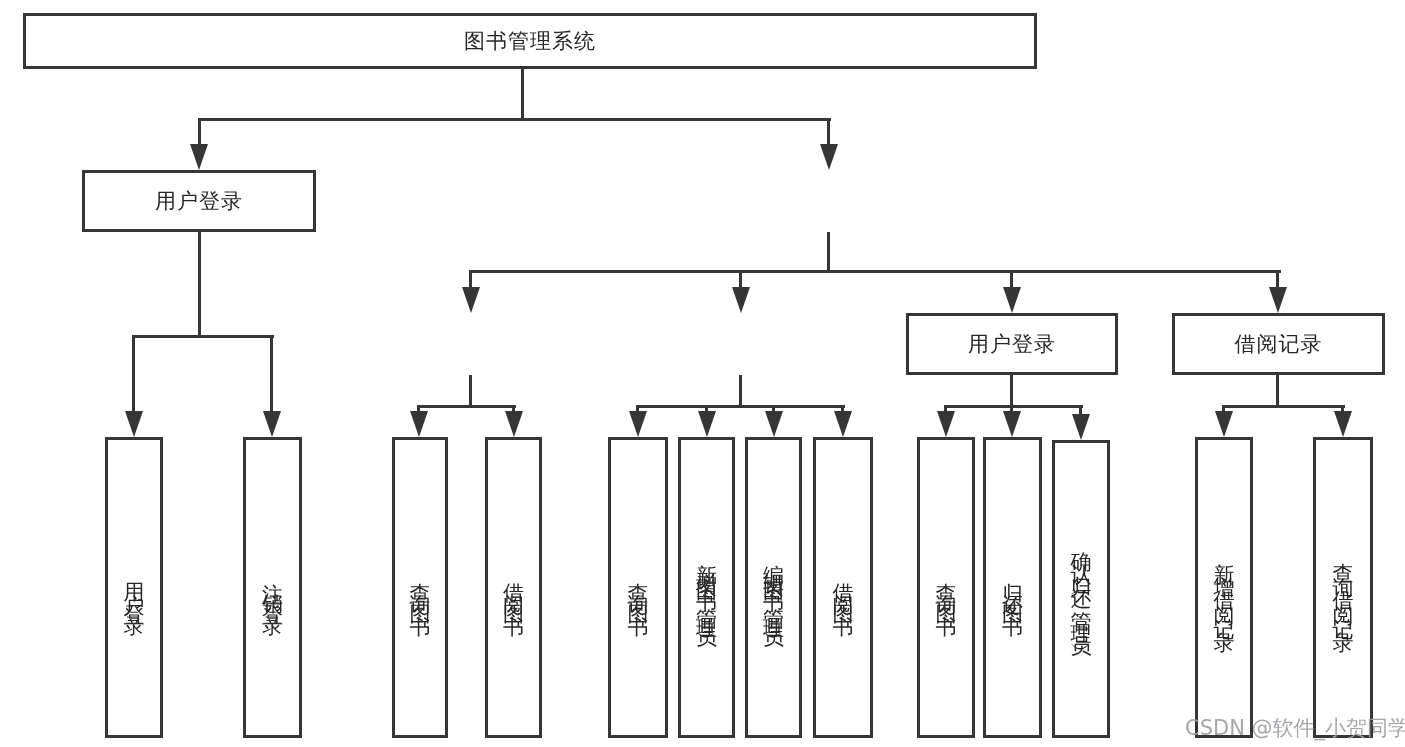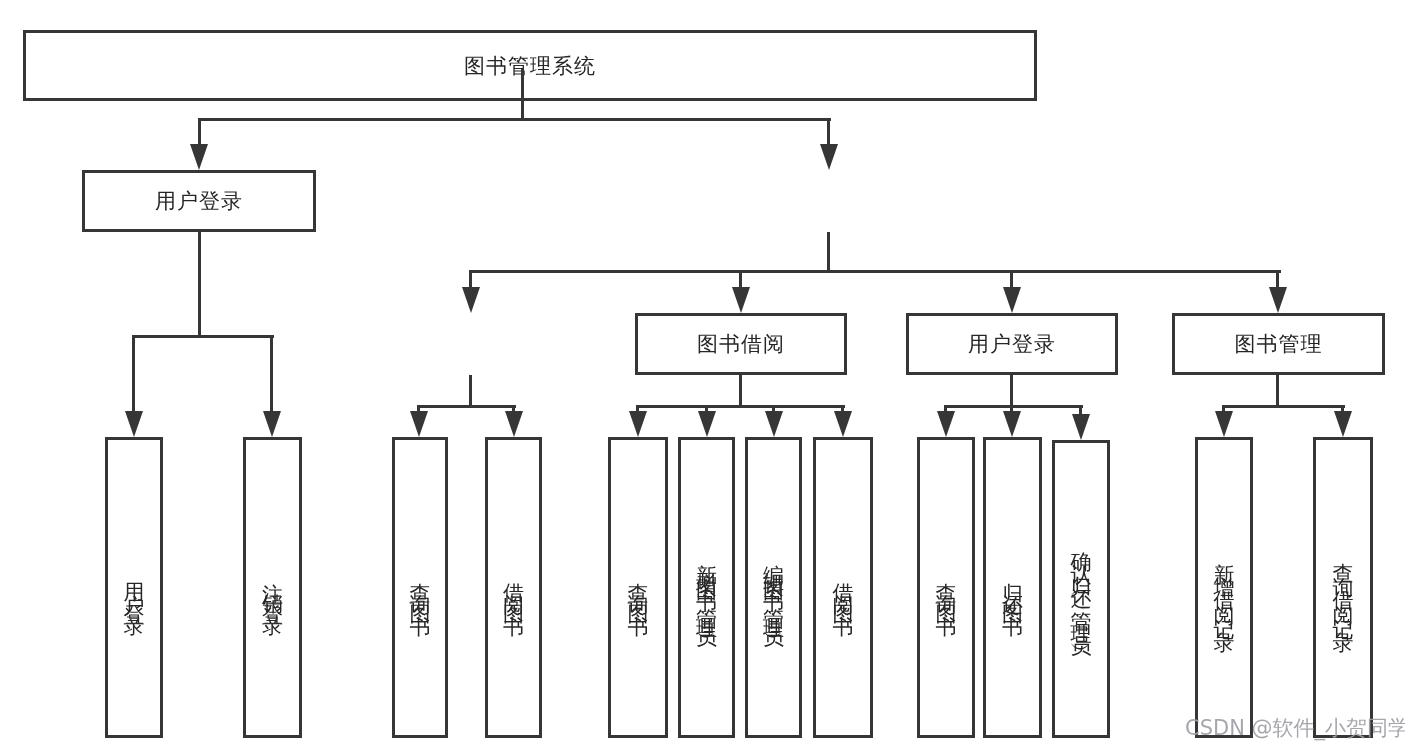--- a/index.html
+++ b/index.html
@@ -29,36 +29,33 @@
   .watermark {
     position:absolute; left:1185px; top:714px; z-index:10;
     font-size:21px; color:rgba(158,158,166,0.92); white-space:nowrap;
   }
 </style>
 </head>
 <body>
 
 <div class="canvas">
 
-  <div class="box hbox" style="left:23px; top:13px; width:1014px; height:71px;margin-top:17px;">
+  <div class="box hbox" style="left:23px; top:13px; width:1014px; height:56px;">
     <span>图书管理系统</span>
   </div>
 
   <div class="box hbox" style="left:82px; top:170px; width:234px; height:62px;">
     <span>用户登录</span>
   </div>
 
-  <div class="box hbox" style="left:635px; top:313px; width:212px; height:62px;">
-    <span>图书借阅</span>
-  </div>
   <div class="box hbox" style="left:906px; top:313px; width:212px; height:62px;">
     <span>用户登录</span>
   </div>
   <div class="box hbox" style="left:1172px; top:313px; width:213px; height:62px;">
-    <span>图书管理</span>
+    <span>借阅记录</span>
   </div>
 
   <div class="box vbox vt4" style="left:105px; top:437px; width:58px; height:301px;">
     <span>用户登录</span>
   </div>
   <div class="box vbox vt4" style="left:243px; top:437px; width:59px; height:301px;">
     <span>注销登录</span>
   </div>
 
   <div class="box vbox vt4" style="left:392px; top:437px; width:56px; height:301px;">

